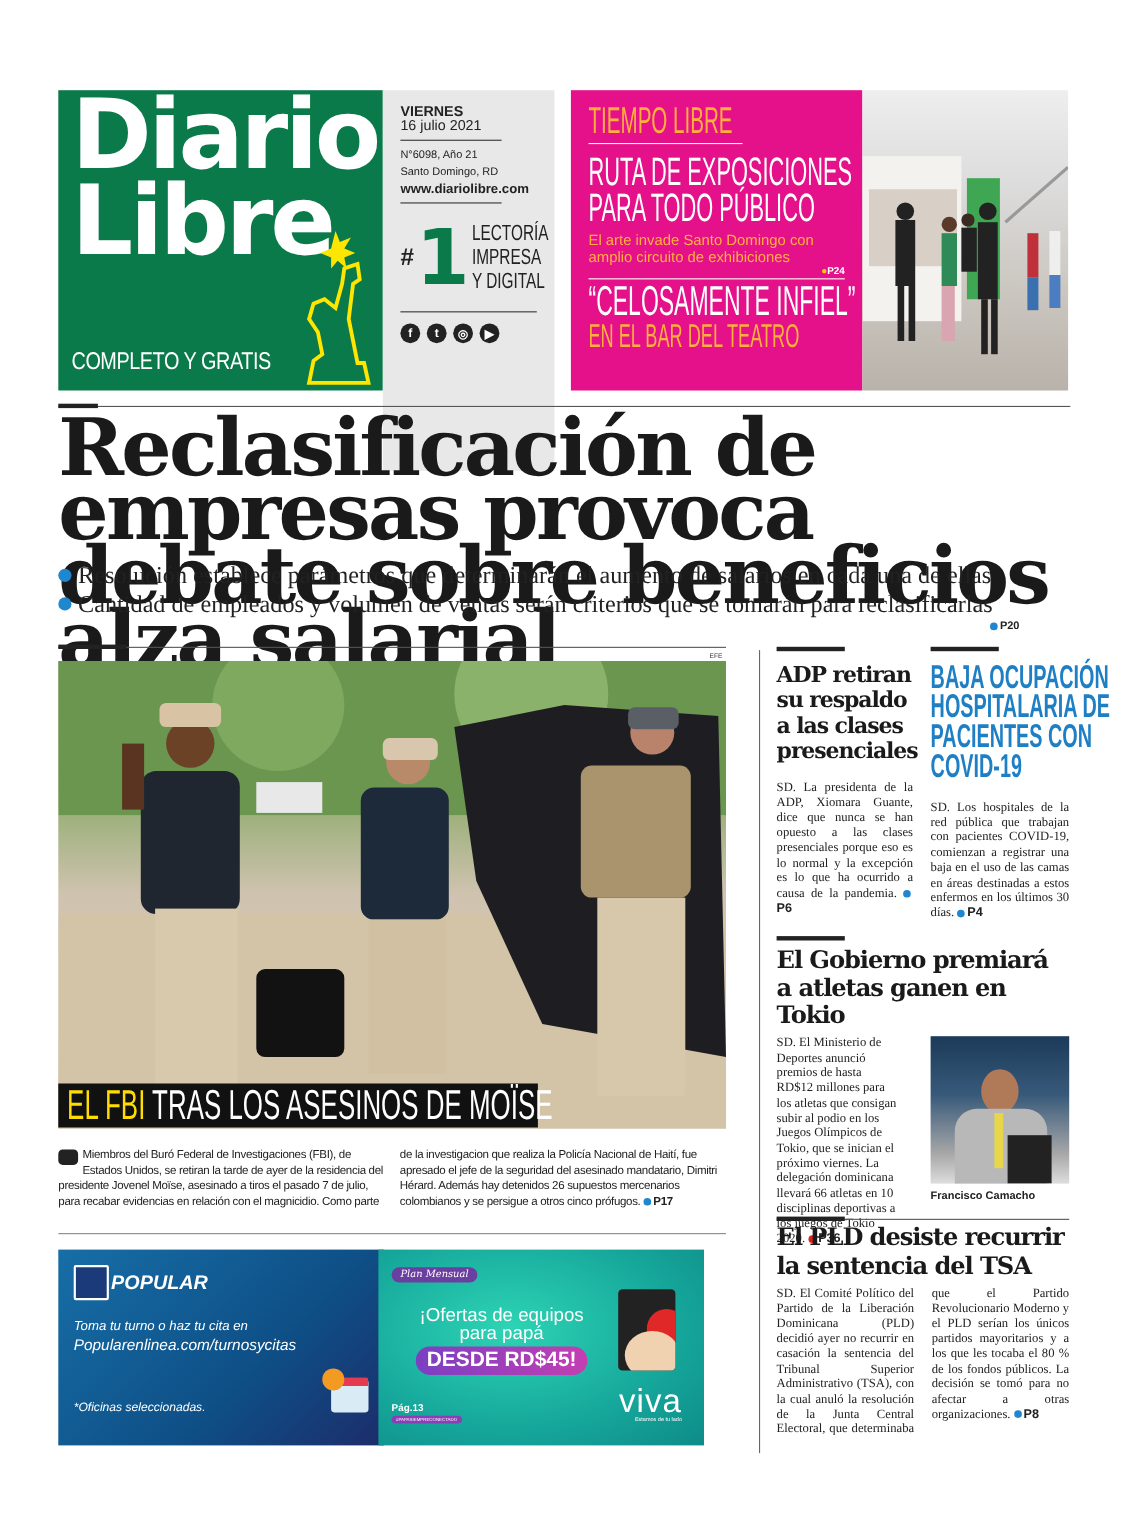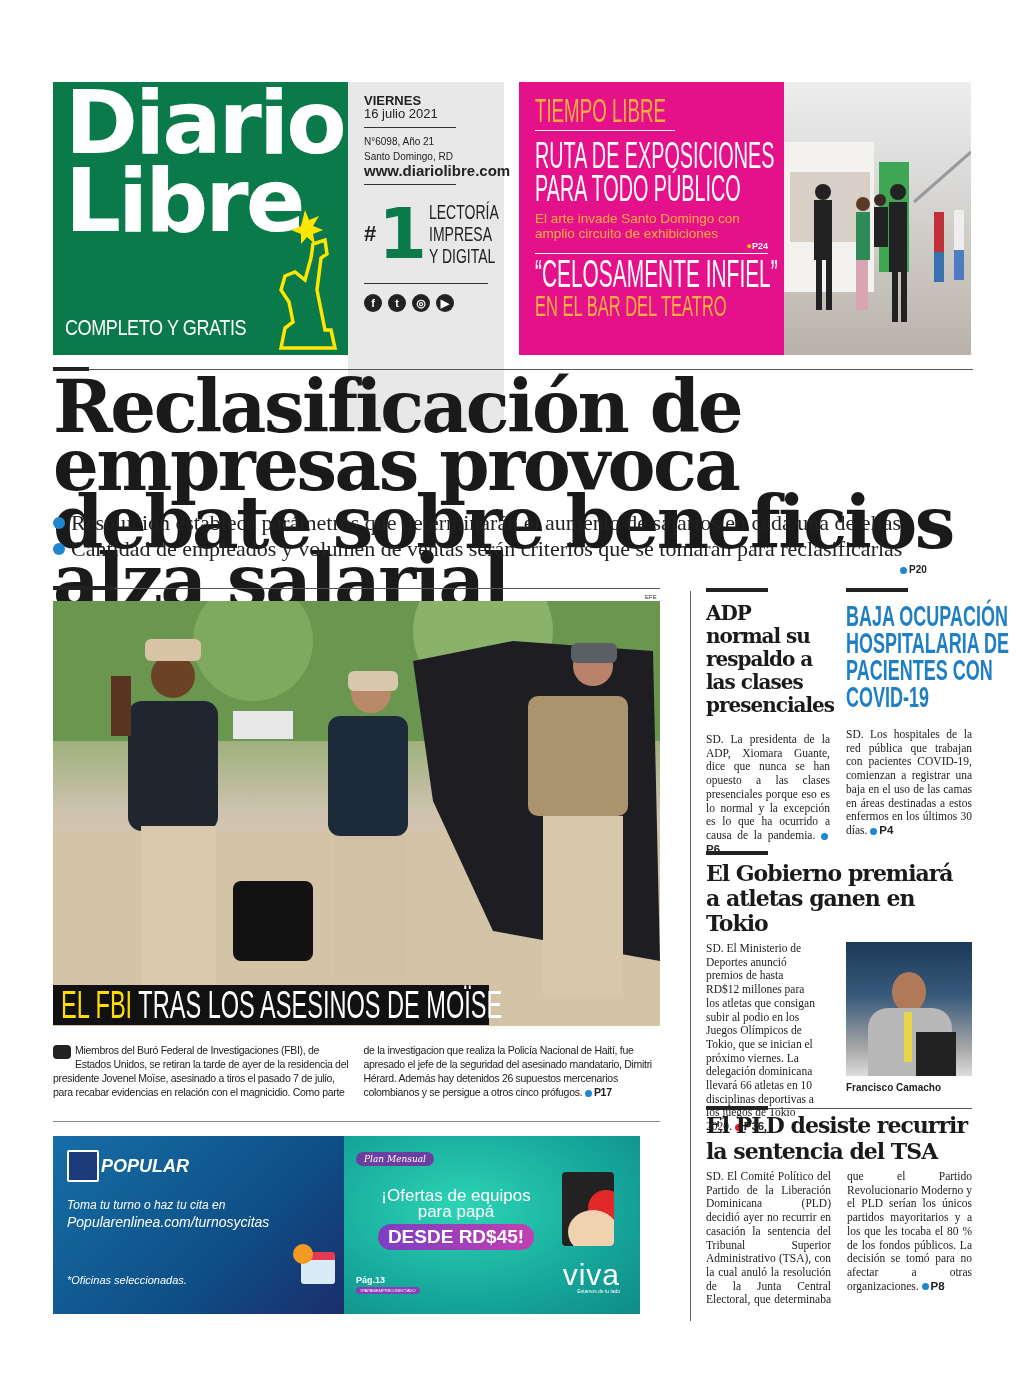--- a/index.html
+++ b/index.html
@@ -8,21 +8,21 @@
 
 #logo{left:53px;top:82px;width:295px;height:273px;background:#0b7a4a}
 #logo .wm{position:absolute;left:12px;top:2px;color:#fff;font-family:"DejaVu Sans",sans-serif;font-weight:bold;font-size:88px;line-height:78px;letter-spacing:-3px}
 #logo .tag{position:absolute;left:12px;bottom:14px;color:#fff;font-family:"Liberation Sans Narrow","Liberation Sans",sans-serif;font-size:22px;letter-spacing:-0.5px;transform:scaleX(.82);transform-origin:left}
 #logo svg{position:absolute;left:222px;top:128px}
 #info{left:348px;top:82px;width:156px;height:346px;background:#e8e8e8;padding:12px 16px}
 #info .day{font-weight:bold;font-size:13px;line-height:13px}
 #info .date{font-size:13px;line-height:14px}
 #info hr{border:0;border-top:1px solid #333;margin:6px 0;width:92px}
 #info .sm{font-size:10px;line-height:15px}
-#info .url{font-weight:bold;font-size:15px;line-height:14px}
+#info .url{font-weight:bold;font-size:12px;line-height:14px}
 #info .rank{display:flex;align-items:center;margin-top:14px}
 #info .hash{font-weight:bold;font-size:22px;color:#222}
 #info .one{font-weight:bold;font-size:70px;line-height:70px;color:#0b7a4a;font-family:"DejaVu Sans",sans-serif;margin:0 2px}
 #info .rtxt{font-size:20px;line-height:22px;transform:scaleX(.7);transform-origin:left;white-space:nowrap}
 #info .rule{border-top:1px solid #333;margin-top:14px;width:124px}
 #info .soc{display:flex;gap:6px;margin-top:10px}
 #info .soc span{width:18px;height:18px;border-radius:50%;background:#222;color:#fff;font-size:11px;display:flex;align-items:center;justify-content:center;font-weight:bold}
 #promo{left:519px;top:82px;width:265px;height:273px;background:#e5118b;padding:10px 16px}
 #promo .sec{color:#ffb03a;font-size:34px;line-height:36px;transform:scaleX(.55);transform-origin:left;white-space:nowrap}
 #promo .secline{border-top:1px solid #fff;width:140px;margin:2px 0 8px}
@@ -250,21 +250,21 @@
       <div style="font-size:30px;line-height:26px;letter-spacing:1px">viva</div>
       <div style="font-size:5px">Estamos de tu lado</div>
     </div>
   </div>
 </div>
 
 <div id="vrule" class="abs"></div>
 
 <div class="abs" style="left:706px;top:588px;width:124px">
   <div class="tab" style="width:62px"></div>
-  <div class="rhead" style="font-size:20px;line-height:23px;margin-top:10px">ADP normal su respaldo a las clases presenciales</div>
+  <div class="rhead" style="font-size:20px;line-height:23px;margin-top:10px">ADP retiran su respaldo a las clases presenciales</div>
   <div class="rbody" style="margin-top:16px"><span>SD. La presidenta de la ADP, Xiomara Guante, dice que nunca se han opuesto a las clases presenciales porque eso es lo normal y la excepción es lo que ha ocurrido a causa de la pandemia.</span> <span class="bluedot"></span><b>P6</b></div>
 </div>
 
 <div class="abs" style="left:846px;top:588px;width:126px">
   <div class="tab" style="width:62px"></div>
   <div style="margin-top:10px">
     <div class="cond">BAJA OCUPACIÓN</div>
     <div class="cond">HOSPITALARIA DE</div>
     <div class="cond">PACIENTES CON</div>
     <div class="cond">COVID-19</div>

